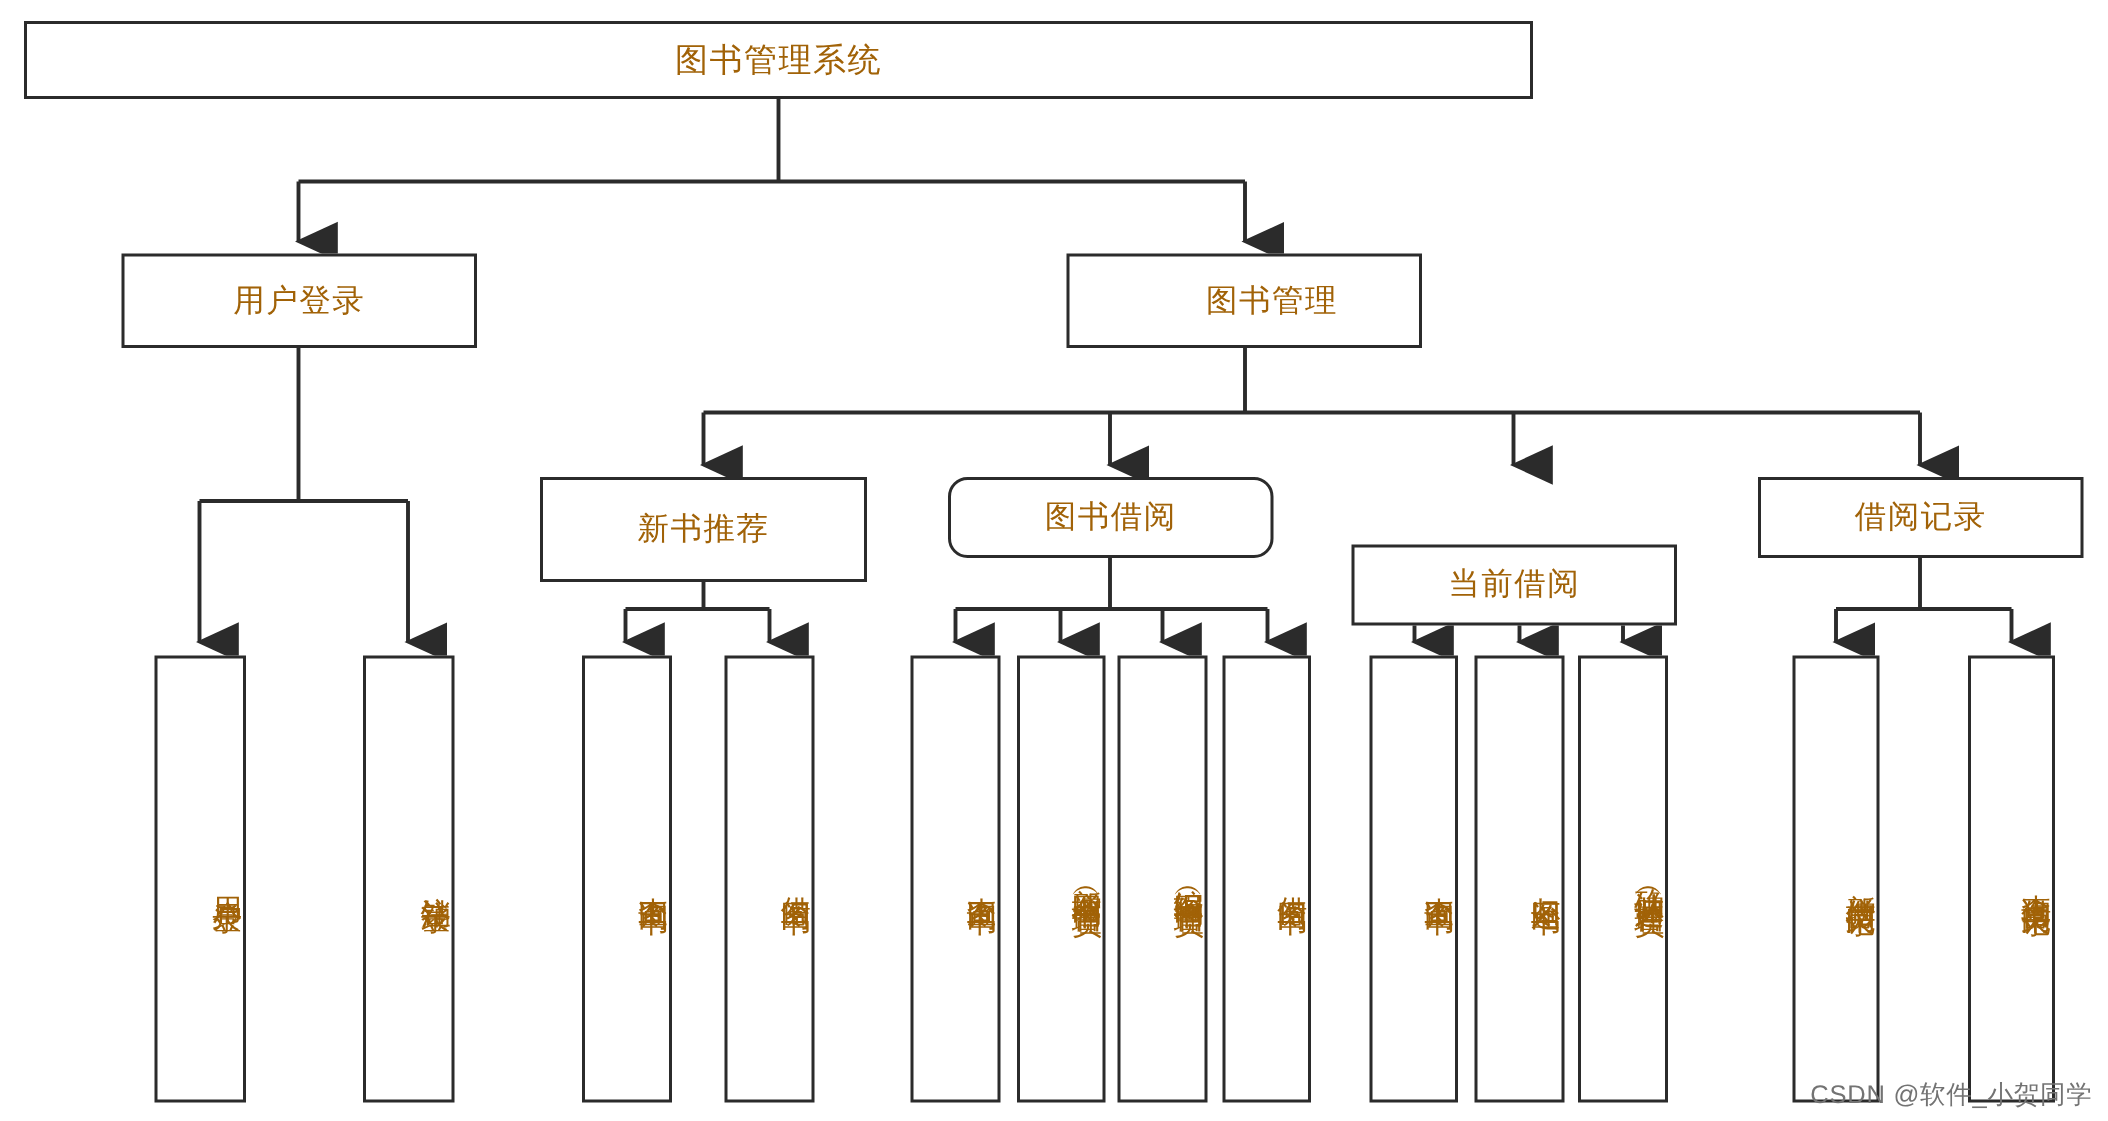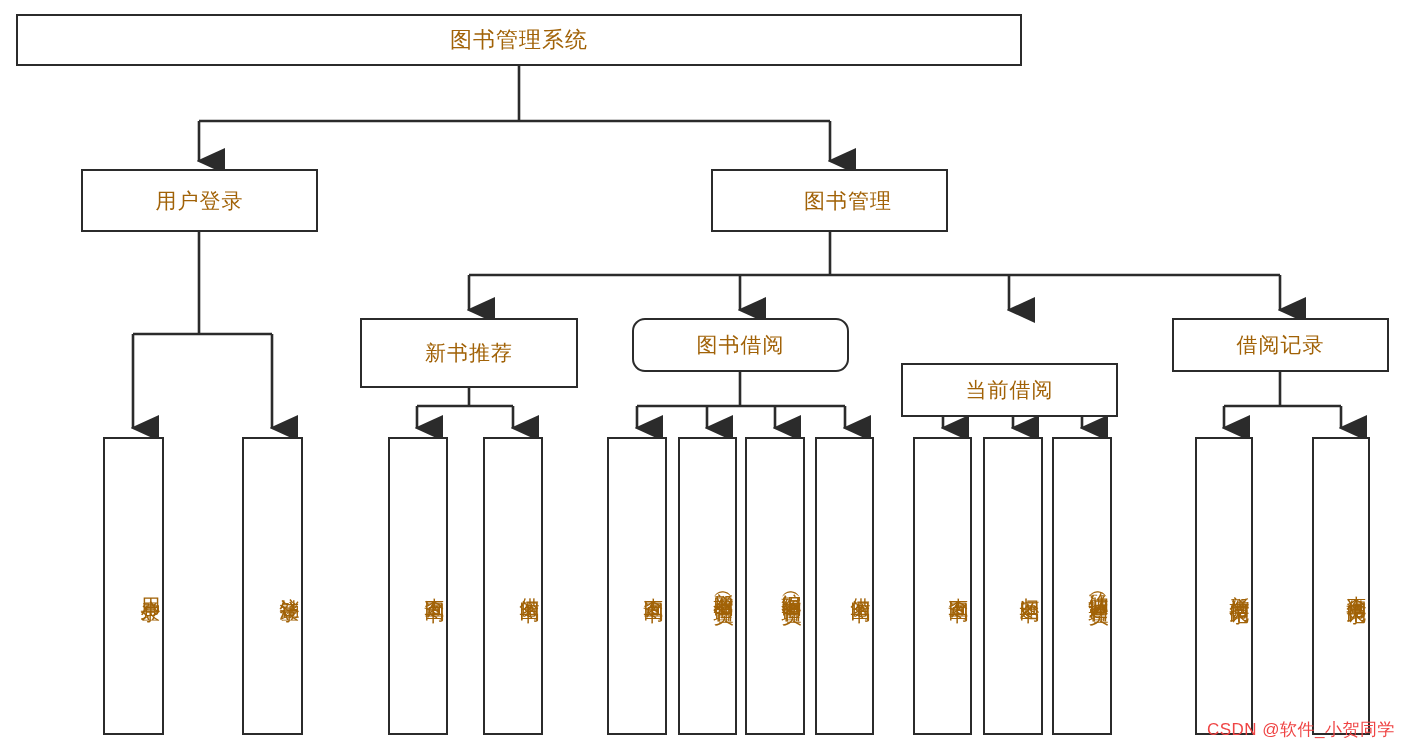--- a/index.html
+++ b/index.html
@@ -58,21 +58,21 @@
     stroke-width:2.6;
     fill:none;
     stroke-linecap:butt;
   }
   .arrowhead{fill:#2b2b2b;}
   #watermark{
     position:absolute;
     right:10px;
     bottom:6px;
     font-size:17px;
-    color:#ef4444;
+    color:#737373;
     letter-spacing:0.5px;
     white-space:nowrap;
     user-select:none;
   }
 </style>
 </head>
 <body>
 
 <div id="canvas">
 

